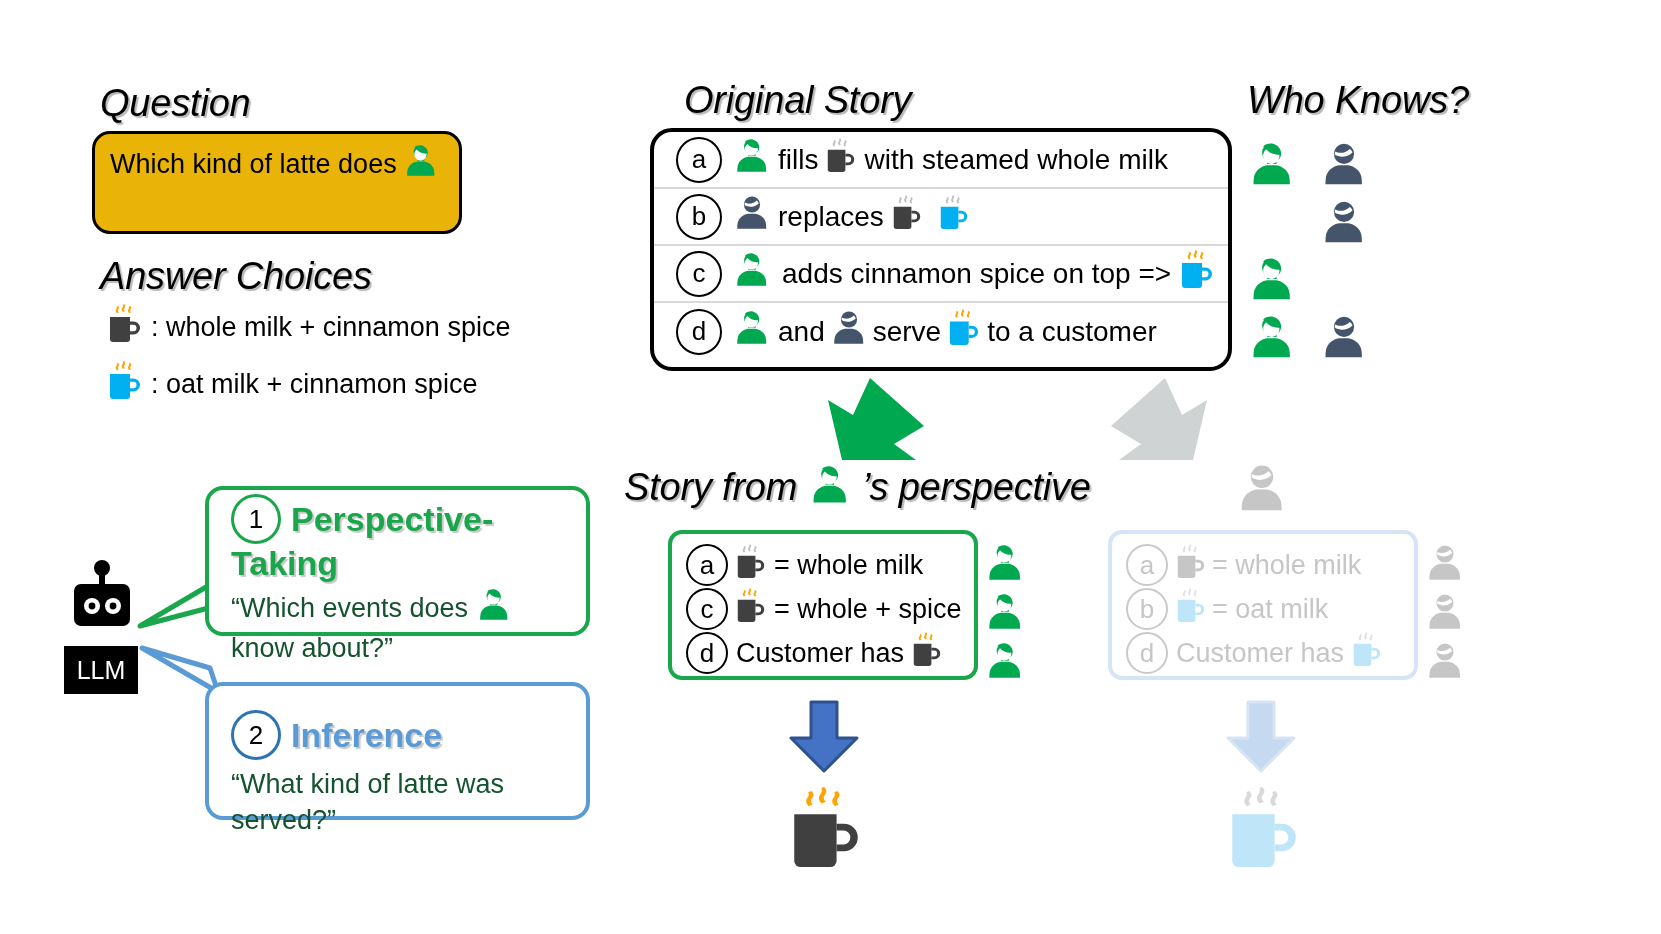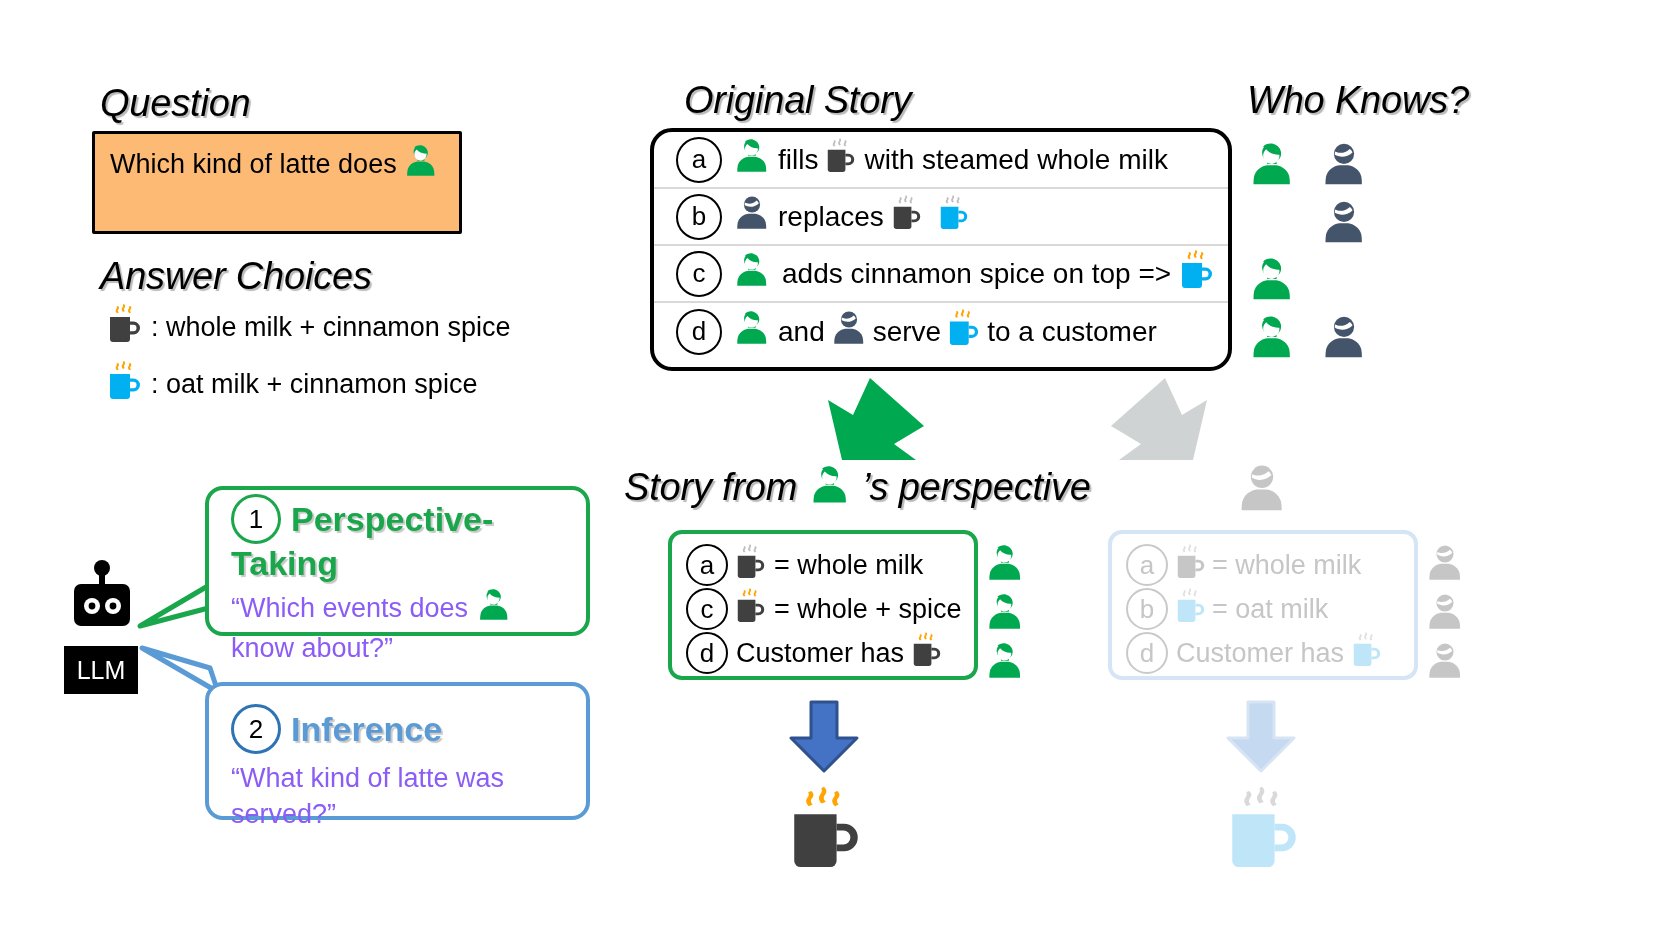--- a/index.html
+++ b/index.html
@@ -12,21 +12,21 @@
 
   
   .heading{
     font-size:38px;font-weight:400;letter-spacing:-.2px;white-space:nowrap;
     text-shadow:2px 2px 1px rgba(0,0,0,.28);
     font-style:italic;
   }
 
   
   .qbox{
-    border:3px solid #000;border-radius:2px;background:#fdba74;
+    border:3px solid #000;border-radius:18px;background:#eab308;
     box-sizing:border-box;
   }
   .storybox{
     border:4px solid #000;border-radius:22px;background:#fff;
     box-sizing:border-box;
   }
   .persp-box{
     border:4px solid #1AA64B;border-radius:14px;background:#fff;box-sizing:border-box;
   }
   .persp-box-faded{
@@ -66,21 +66,21 @@
     width:44px;height:44px;border:3px solid #1AA64B;border-radius:50%;
     display:inline-flex;align-items:center;justify-content:center;
     font-size:26px;color:#000;vertical-align:middle;
   }
   .bubble-num.blue{border-color:#2E74B5;}
   .bubble-title{
     font-size:34px;font-weight:700;color:#1AA64B;vertical-align:middle;
     margin-left:10px;text-shadow:2px 2px 1px rgba(0,0,0,.22);
   }
   .bubble-title.blue{color:#5B9BD5;}
-  .bubble-quote{font-size:27px;line-height:36px;color:#8b5cf6;margin-top:6px;}
+  .bubble-quote{font-size:27px;line-height:36px;color:#14532d;margin-top:6px;}
 
   
   .llm-label{
     background:#000;color:#fff;font-size:25px;
     display:flex;align-items:center;justify-content:center;
   }
 
   
   .faded-txt{color:#c6c6c6;}
 
@@ -398,21 +398,21 @@
               <path d="M10.6 4.6c2.4 2.8 6.2 4.3 9.9 4 .3 1.9-.3 3.9-1.7 5.2-1.3 1.3-3.1 1.9-4.9 1.7-2.9-.3-5.2-2.6-5.5-5.5-.2-1.9.5-3.8 2.2-5.4z"></path>
             </g>
           </svg>
       </span>
       <div>know about?”</div>
     </div>
   </div>
 </div>
 
 <div class="bubble blue" style="left:205px;top:682px;width:385px;height:138px;">
-  <div style="padding:18px 0 0 22px;">
+  <div style="padding:24px 0 0 22px;">
     <span class="bubble-num blue">2</span><span class="bubble-title blue">Inference</span>
     <div class="bubble-quote">
       <div>“What kind of latte was</div>
       <div>served?”</div>
     </div>
   </div>
 </div>
 
 <div class="abs heading" style="left:624px;top:466px;">
   <span>Story from</span>

